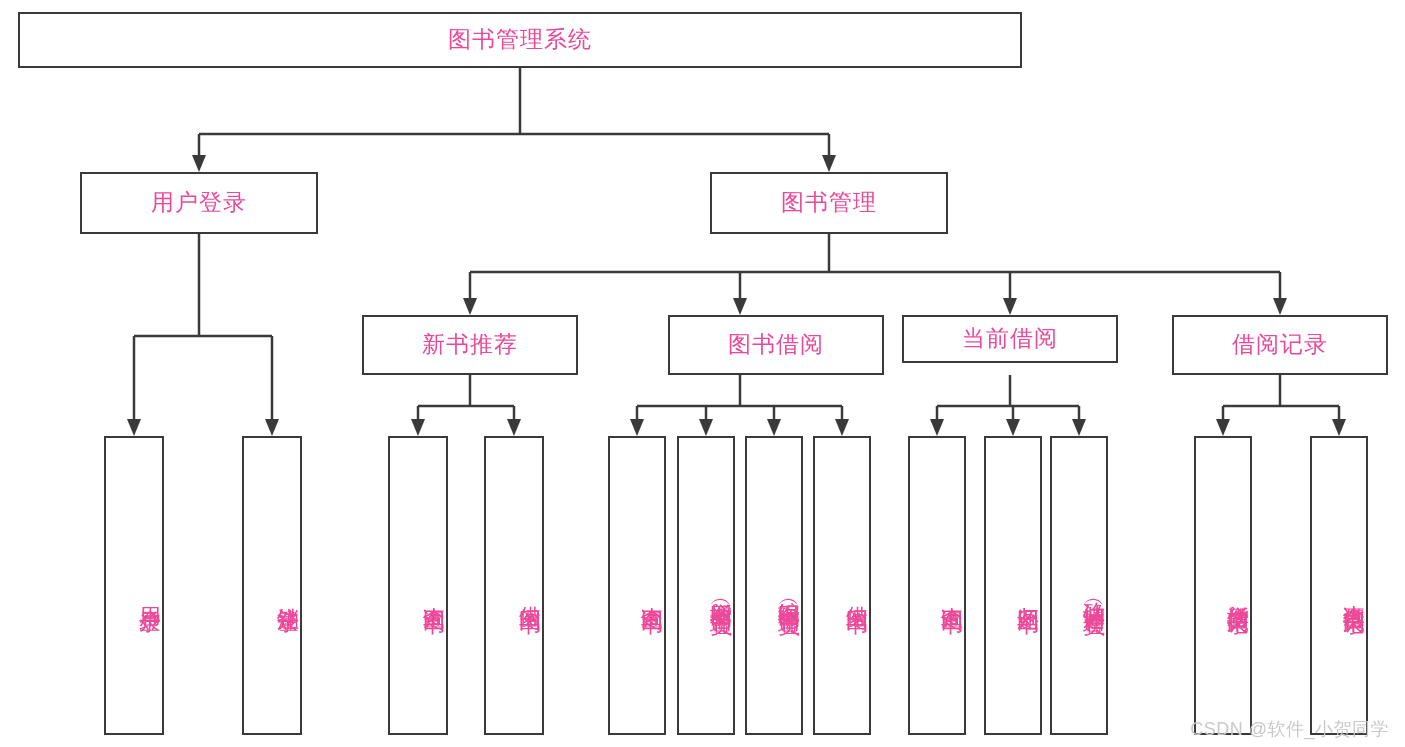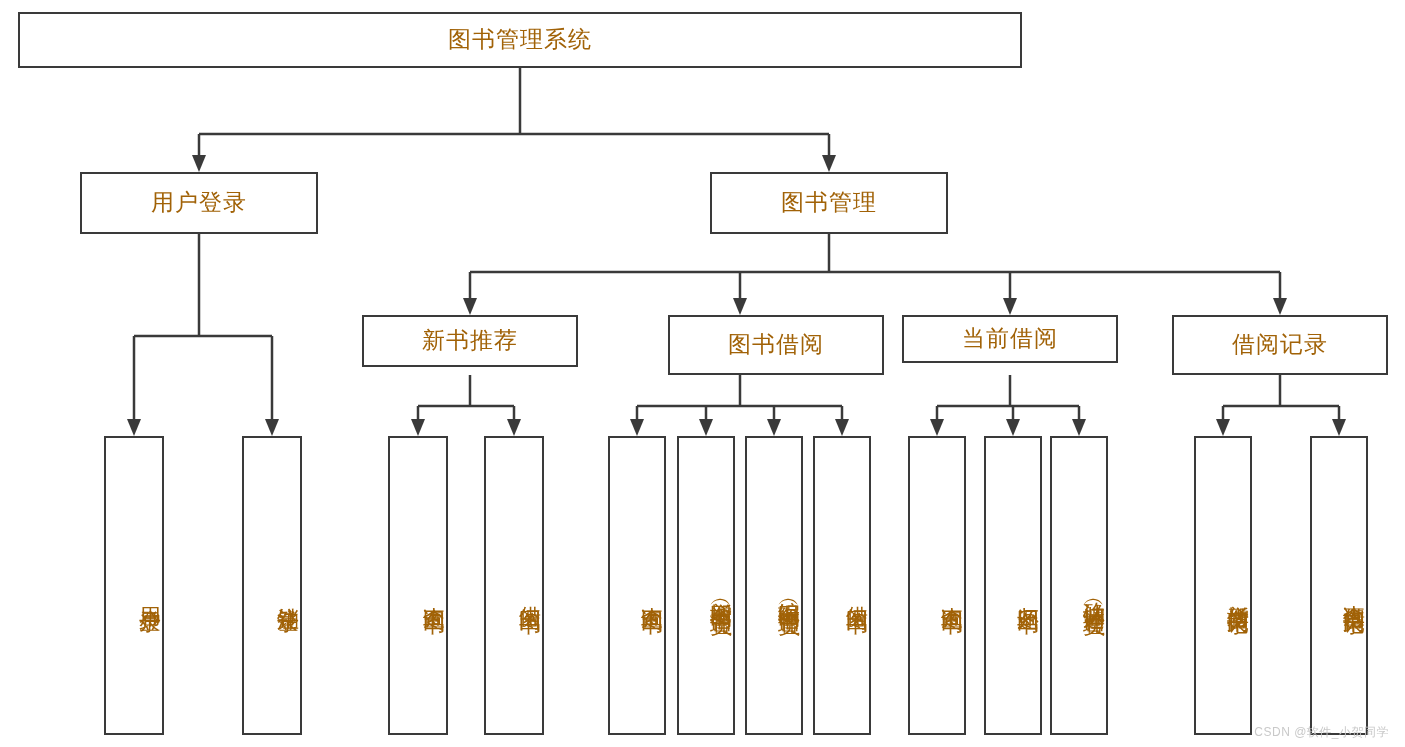--- a/index.html
+++ b/index.html
@@ -20,21 +20,21 @@
   }
   
   .node {
     position: absolute;
     box-sizing: border-box;
     background: #ffffff;
     border: 2.5px solid #3a3a3a;
     display: flex;
     align-items: center;
     justify-content: center;
-    color: #a16207;
+    color: #ec4899;
   }
   .node.horizontal {
     font-size: 23px;
     line-height: 1.2;
     letter-spacing: 1px;
     white-space: nowrap;
   }
   .node.vertical {
     font-size: 22px;
     line-height: 1.12;
@@ -65,21 +65,21 @@
   }
   #connectors polygon.arrowhead {
     fill: #3a3a3a;
     stroke: none;
   }
   
   #watermark {
     position: absolute;
     right: 16px;
     bottom: 6px;
-    font-size: 12px;
+    font-size: 18px;
     color: #c9c9c9;
     letter-spacing: 0.5px;
     white-space: nowrap;
     user-select: none;
   }
 </style>
 </head>
 <body>
 
 <div id="canvas">
@@ -142,21 +142,21 @@
   <div id="nodes-layer">
       <div class="node horizontal" style="left: 18px; top: 12px; width: 1004px; height: 56px;">
         <span class="node-label">图书管理系统</span>
       </div>
       <div class="node horizontal" style="left: 80px; top: 172px; width: 238px; height: 62px;">
         <span class="node-label">用户登录</span>
       </div>
       <div class="node horizontal" style="left: 710px; top: 172px; width: 238px; height: 62px; justify-content: center;">
         <span class="node-label">图书管理</span>
       </div>
-      <div class="node horizontal" style="left: 362px; top: 315px; width: 216px; height: 52px;">
+      <div class="node horizontal" style="left: 362px; top: 315px; width: 216px; height: 60px;">
         <span class="node-label">新书推荐</span>
       </div>
       <div class="node horizontal" style="left: 632px; top: 315px; width: 216px; height: 60px; margin-left: 36px;">
         <span class="node-label">图书借阅</span>
       </div>
       <div class="node horizontal" style="left: 902px; top: 315px; width: 216px; height: 48px;">
         <span class="node-label">当前借阅</span>
       </div>
       <div class="node horizontal" style="left: 1172px; top: 315px; width: 216px; height: 60px;">
         <span class="node-label">借阅记录</span>

